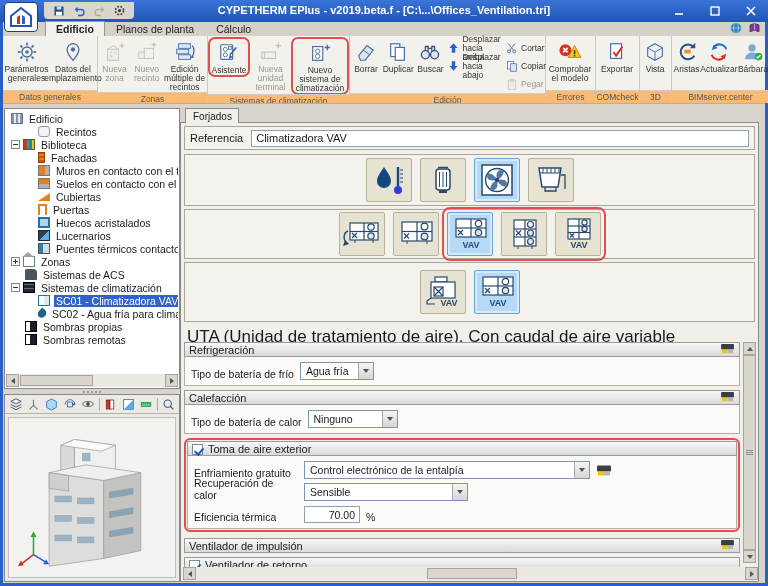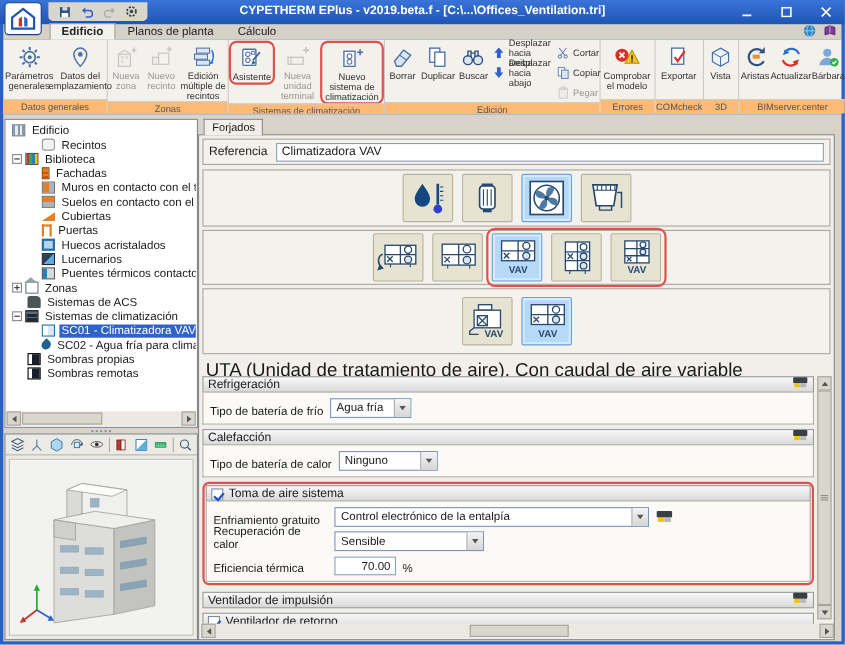--- a/index.html
+++ b/index.html
@@ -890,40 +890,40 @@
                 </span>
             </span>
           </div>
         </div>
       </div>
 
       <div class="annblock">
         <div>
           <div class="sechead">
             <span class="cb checked"></span>
-            <span style="margin-left:5px">Toma de aire sistema</span>
+            <span style="margin-left:5px">Toma de aire exterior</span>
           </div>
           <div class="secbody">
             <div class="frow">
               <span class="flabel" style="width:104px">Enfriamiento gratuito</span>
               <span class="combo" style="width:286px">
                 <span class="val">Control electrónico de la entalpía</span>
                 <span class="dbtn">
                     <i class="tri-d"></i>
                   </span>
               </span>
               <span><svg width="16" height="13" viewBox="0 0 16 12">
                     <rect x="1" y="1" width="14" height="6" rx="1" fill="#3a3f46"></rect>
                     <rect x="2" y="7" width="6" height="4" fill="#f1c40f"></rect>
                     <rect x="8" y="7" width="6" height="4" fill="#b8b8b8"></rect>
                   </svg></span>
             </div>
             <div class="frow">
               <span class="flabel" style="width:104px">Recuperación de calor</span>
-              <span class="combo" style="width:136px">
+              <span class="combo" style="width:164px">
                 <span class="val">Sensible</span>
                 <span class="dbtn">
                     <i class="tri-d"></i>
                   </span>
               </span>
             </div>
             <div class="frow">
               <span class="flabel" style="width:104px">Eficiencia térmica</span>
               <span class="numfield">70.00</span>
               <span class="flabel">%</span>

